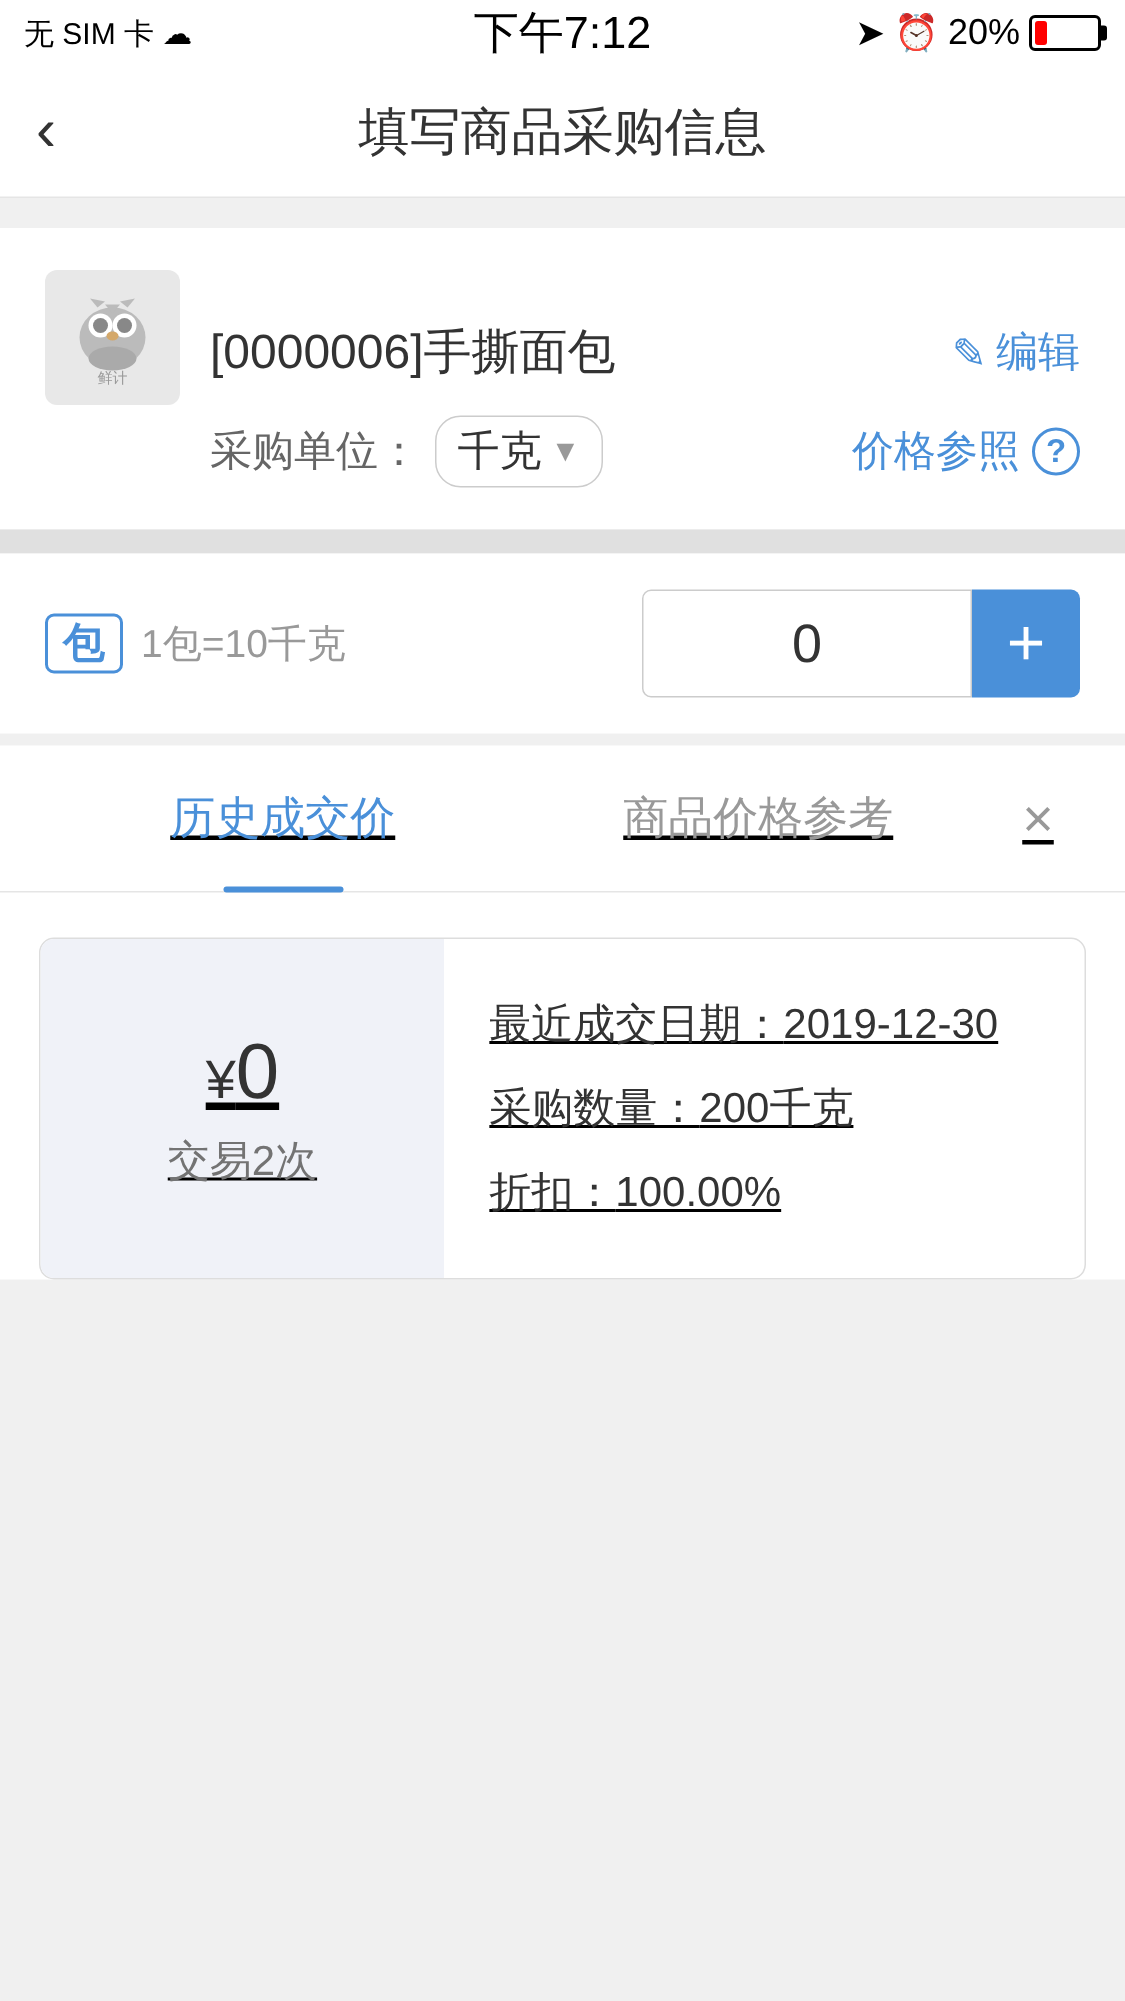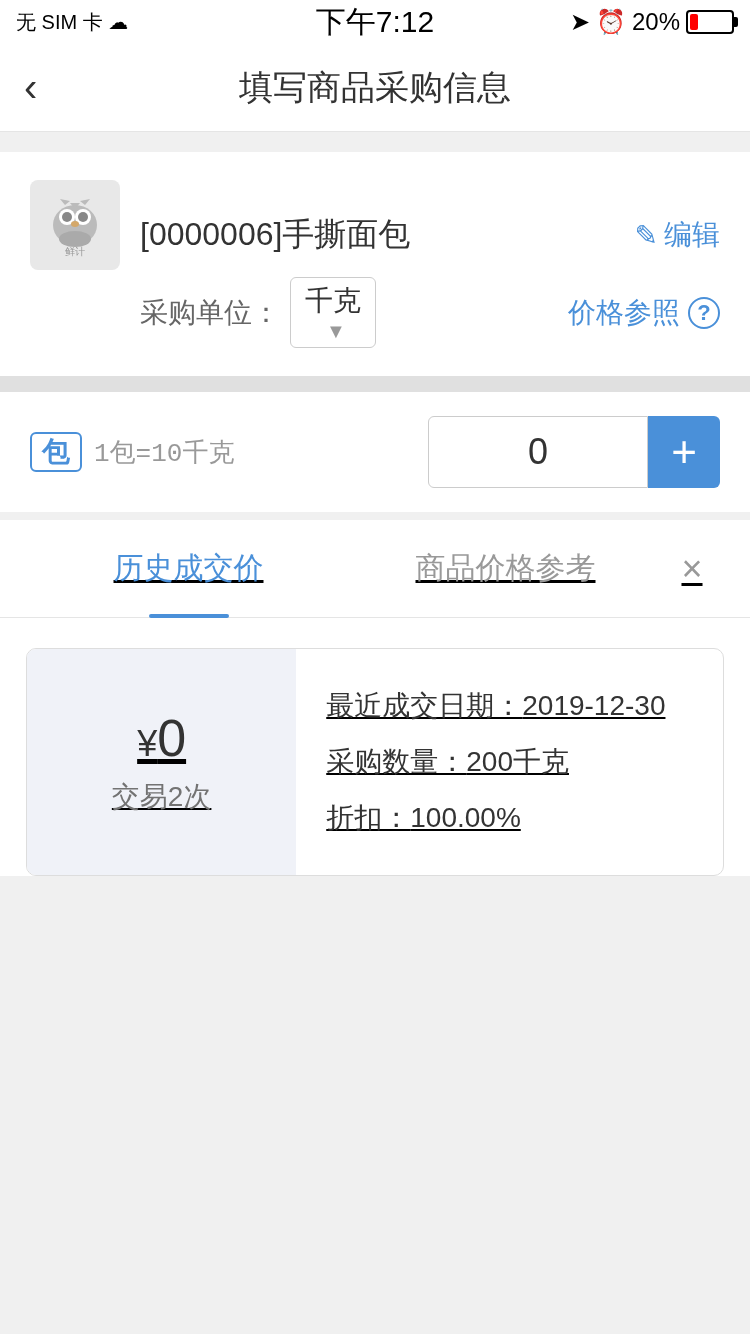--- a/index.html
+++ b/index.html
@@ -153,27 +153,26 @@
       margin-top: 20px;
     }
     .unit-label {
       font-size: 28px;
       color: #666;
     }
     .unit-select {
       display: flex;
       align-items: center;
       border: 1px solid #ccc;
-      border-radius: 6px;
+      border-radius: 17px;
       padding: 4px 14px;
       font-size: 28px;
       color: #333;
       margin-left: 10px;
       cursor: pointer;
-      flex-direction: column;
     }
     .unit-select .arrow {
       font-size: 20px;
       color: #999;
       margin-left: 6px;
     }
     .price-ref-btn {
       display: flex;
       align-items: center;
       gap: 8px;
@@ -222,21 +221,20 @@
       display: flex;
       align-items: center;
       justify-content: center;
       font-size: 28px;
       color: #4a90d9;
       font-weight: bold;
     }
     .unit-conversion {
       font-size: 26px;
       color: #999;
-      font-family: Liberation Mono, monospace;
     }
     .quantity-input-area {
       display: flex;
       align-items: center;
       gap: 0;
     }
     .quantity-input {
       width: 220px;
       height: 72px;
       border: 1px solid #ccc;

